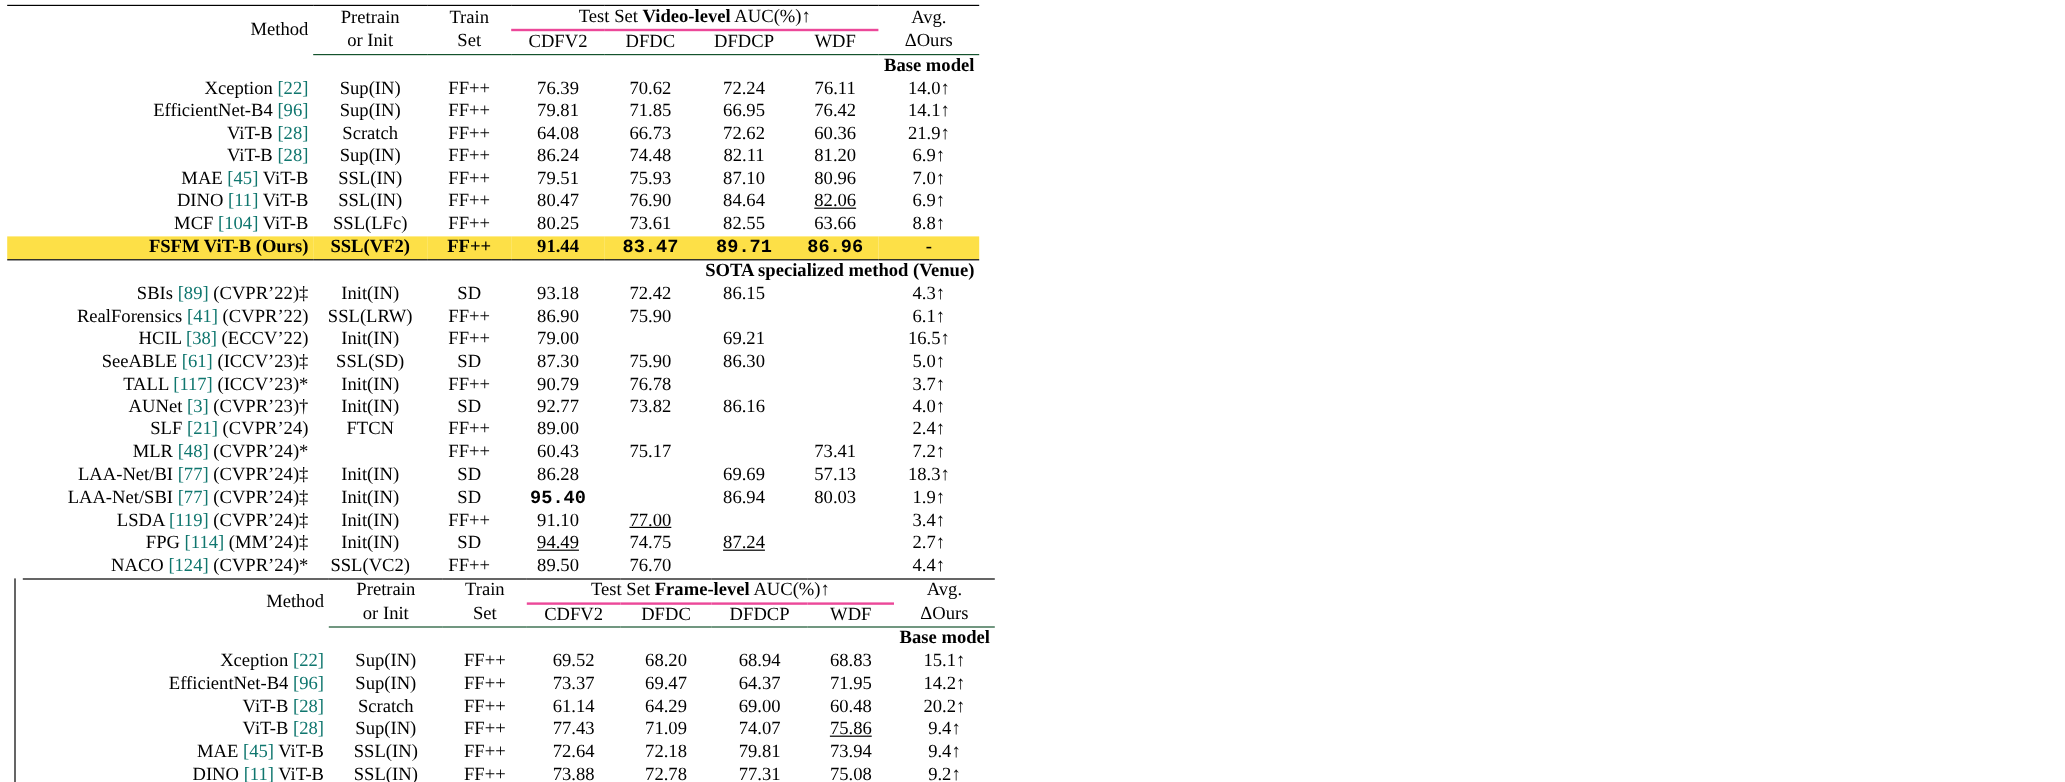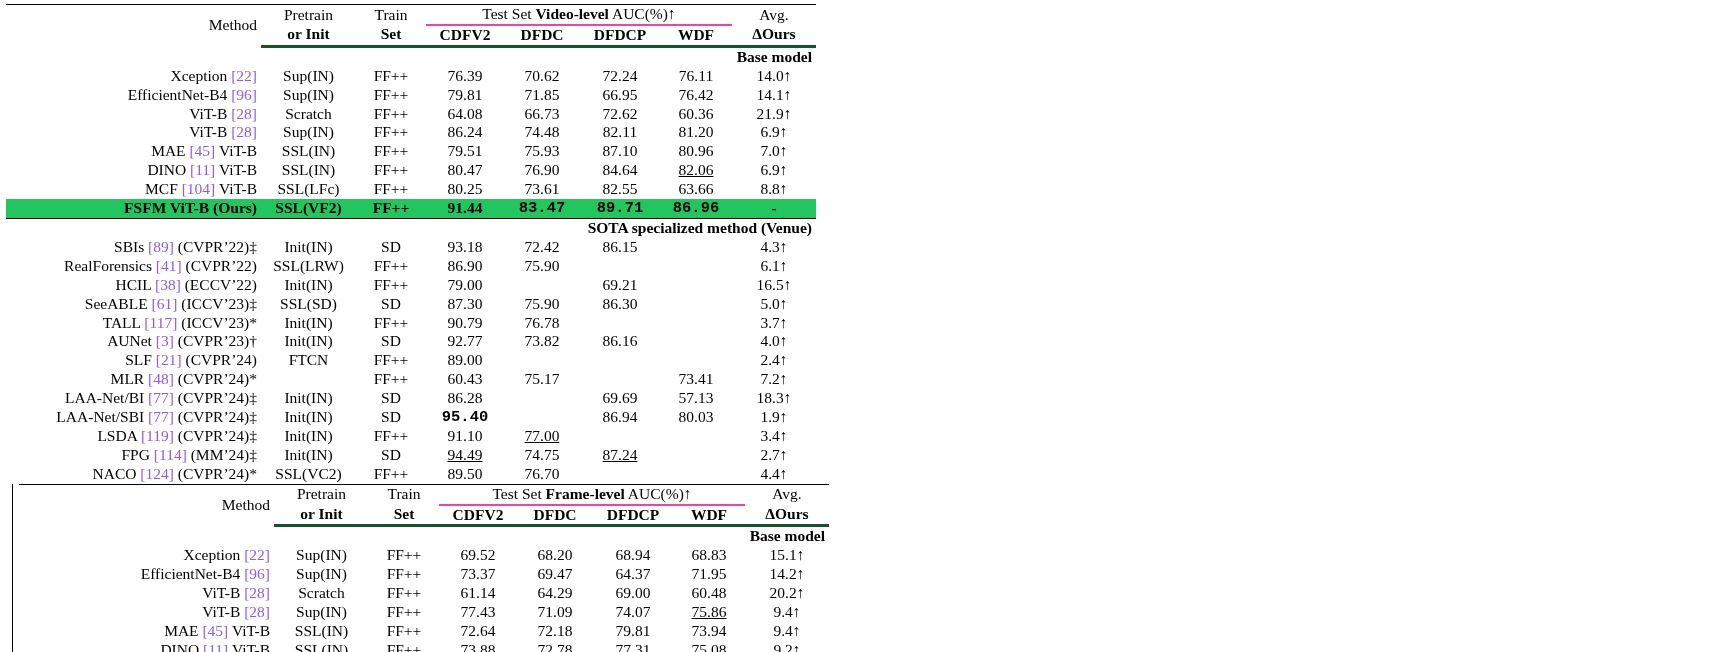--- a/index.html
+++ b/index.html
@@ -5,27 +5,27 @@
   html,body{margin:0;padding:0;background:#fff;}
   body{font-family:"Liberation Serif", serif; color:#000; width:1721px;}
   #wrap{width:1721px;padding:4px 6px 2px 6px;box-sizing:border-box;}
   table{border-collapse:collapse;font-size:15.5px;}
   .half{width:855px;float:left;}
   .half.right{margin-left:6px;border-left:1px solid #000;padding-left:6px;}
   th,td{padding:0 4px;white-space:nowrap;line-height:1.22;}
   .hdr td,.hdr th{font-weight:normal;}
   .rule-top td{border-top:1px solid #000;}
   .rule-bot td{border-bottom:1px solid #000;}
-  .thin td{border-bottom:3px solid #14532d;font-weight:bold;}
+  .thin td{border-bottom:1px solid #14532d;}
   .c{text-align:center;}
   .l{text-align:right;}
   .b{font-weight:bold;font-family:Liberation Mono, monospace;}
   .u{text-decoration:underline;}
-  .ref{color:#8b5cf6;}
-  .grayrow td{background:#22c55e;font-weight:bold;}
+  .ref{color:#0f766e;}
+  .grayrow td{background:#fde047;font-weight:bold;}
   .sec td{font-weight:bold;}
   .spanhdr{border-bottom:2px solid #ec4899;}
   .clear{clear:both;}
 </style>
 </head>
 <body>
 
 <div id="wrap">
 
   <div class="half">

